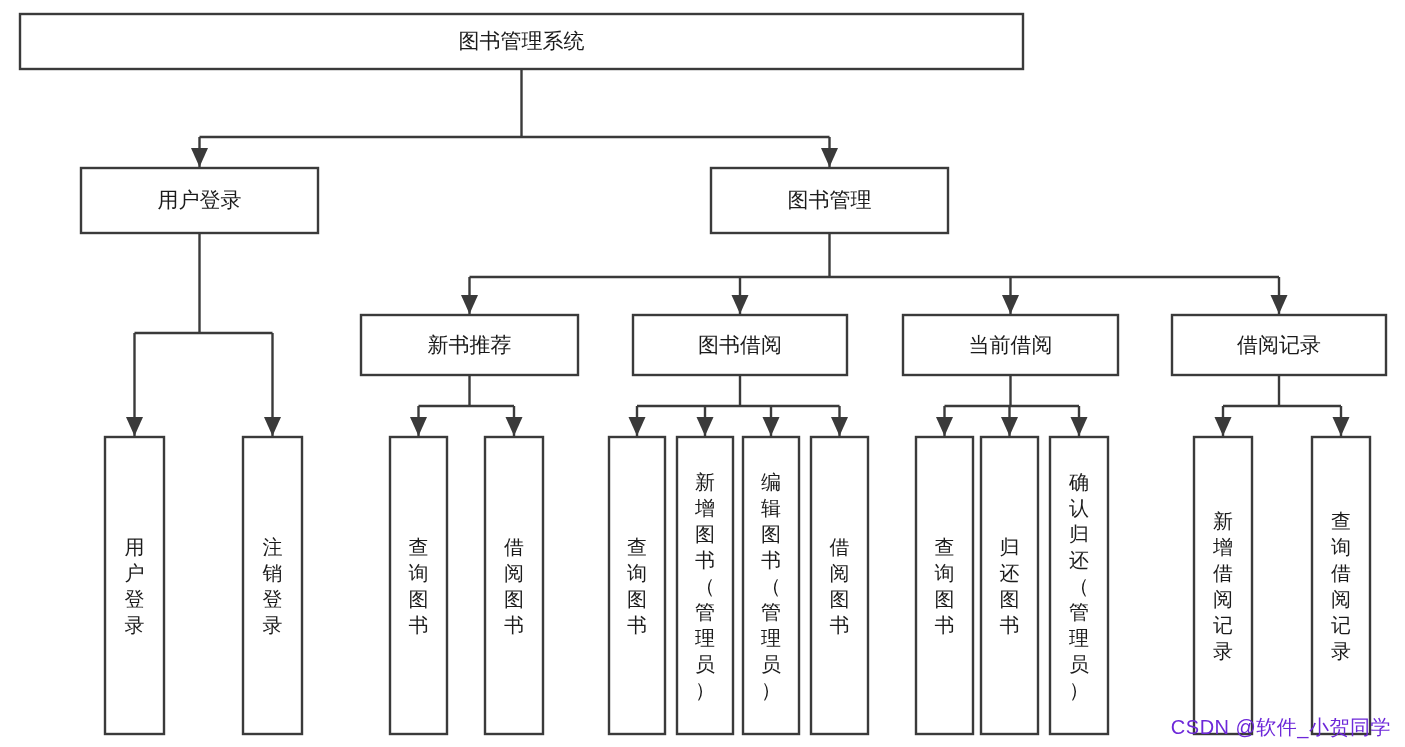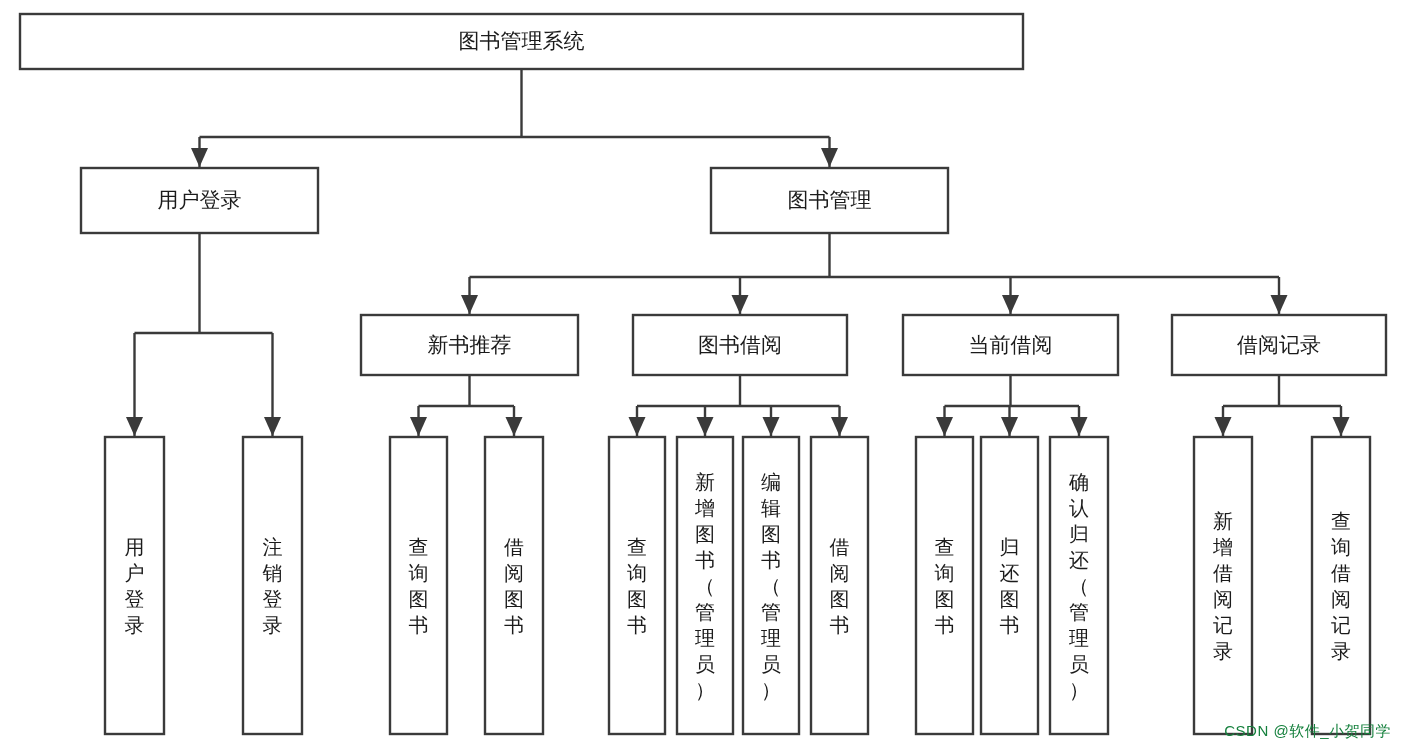--- a/index.html
+++ b/index.html
@@ -54,22 +54,22 @@
     font-family: "Liberation Sans", "DejaVu Sans", sans-serif;
     font-size: 20px;
     fill: #1b1b1b;
     text-anchor: middle;
   }
   .watermark {
     position: absolute;
     right: 14px;
     bottom: 6px;
     font-family: "Liberation Sans", "DejaVu Sans", sans-serif;
-    font-size: 15px;
-    color: #15803d;
+    font-size: 20px;
+    color: #6d28d9;
     letter-spacing: 0.5px;
     white-space: nowrap;
     user-select: none;
   }
 </style>
 </head>
 <body>
 
 <div id="diagram-root">
   <svg id="tree-svg" viewBox="0 0 1405 747" xmlns="http://www.w3.org/2000/svg">

